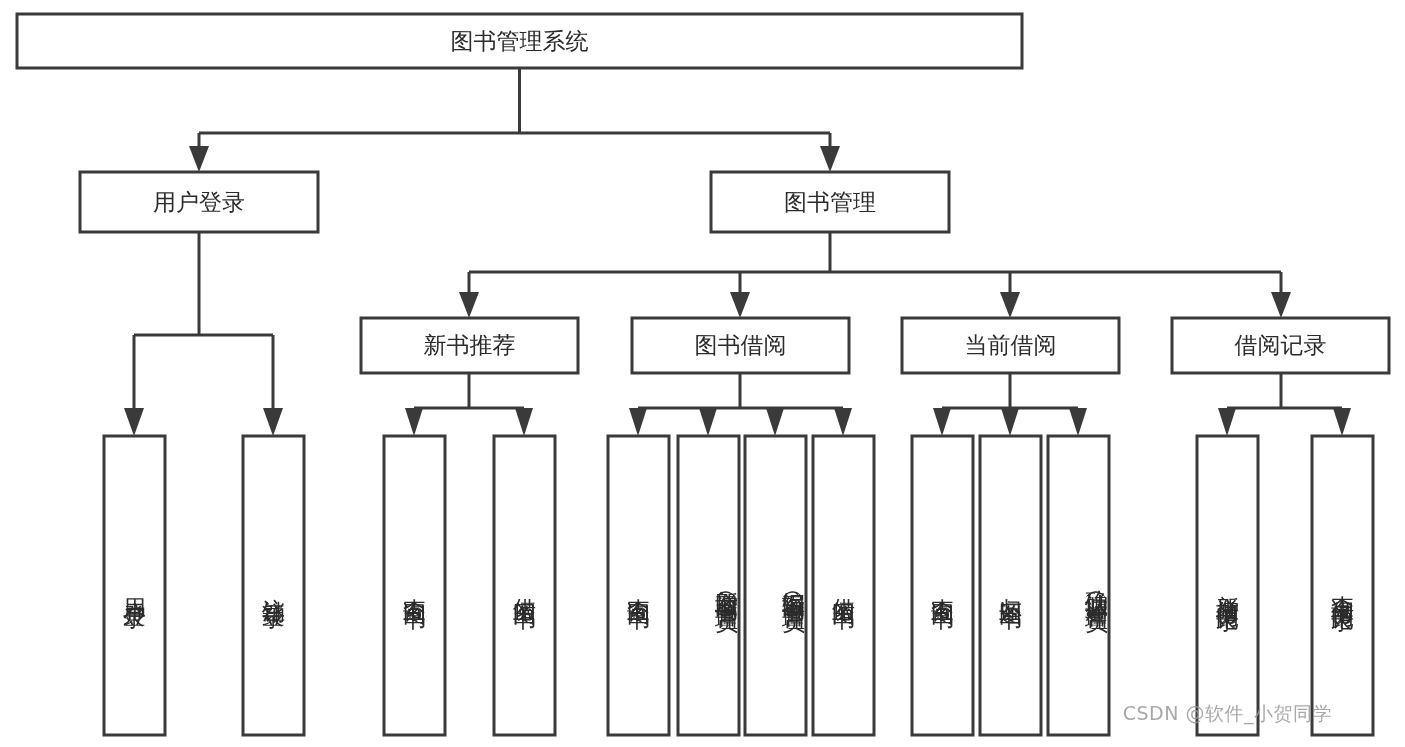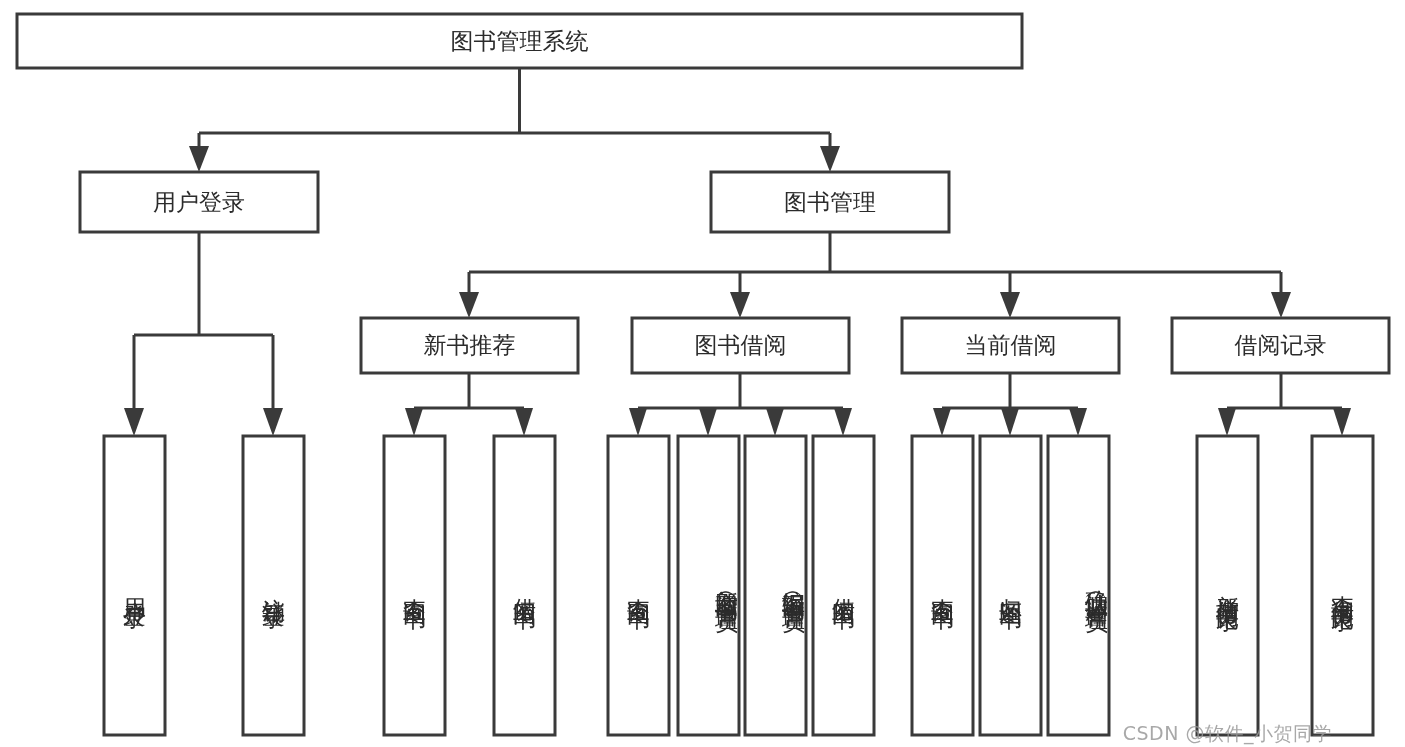--- a/index.html
+++ b/index.html
@@ -64,21 +64,21 @@
     display: flex;
     align-items: center;
     justify-content: center;
     text-align: center;
     pointer-events: none;
     user-select: none;
   }
   .watermark {
     position: absolute;
     right: 8px;
-    bottom: 0;
+    bottom: 20px;
     font-family: "DejaVu Sans", "Liberation Sans", sans-serif;
     font-size: 19px;
     color: #9a9a9a;
     opacity: 0.85;
     white-space: nowrap;
     letter-spacing: 0.5px;
   }
 </style>
 </head>
 <body>

